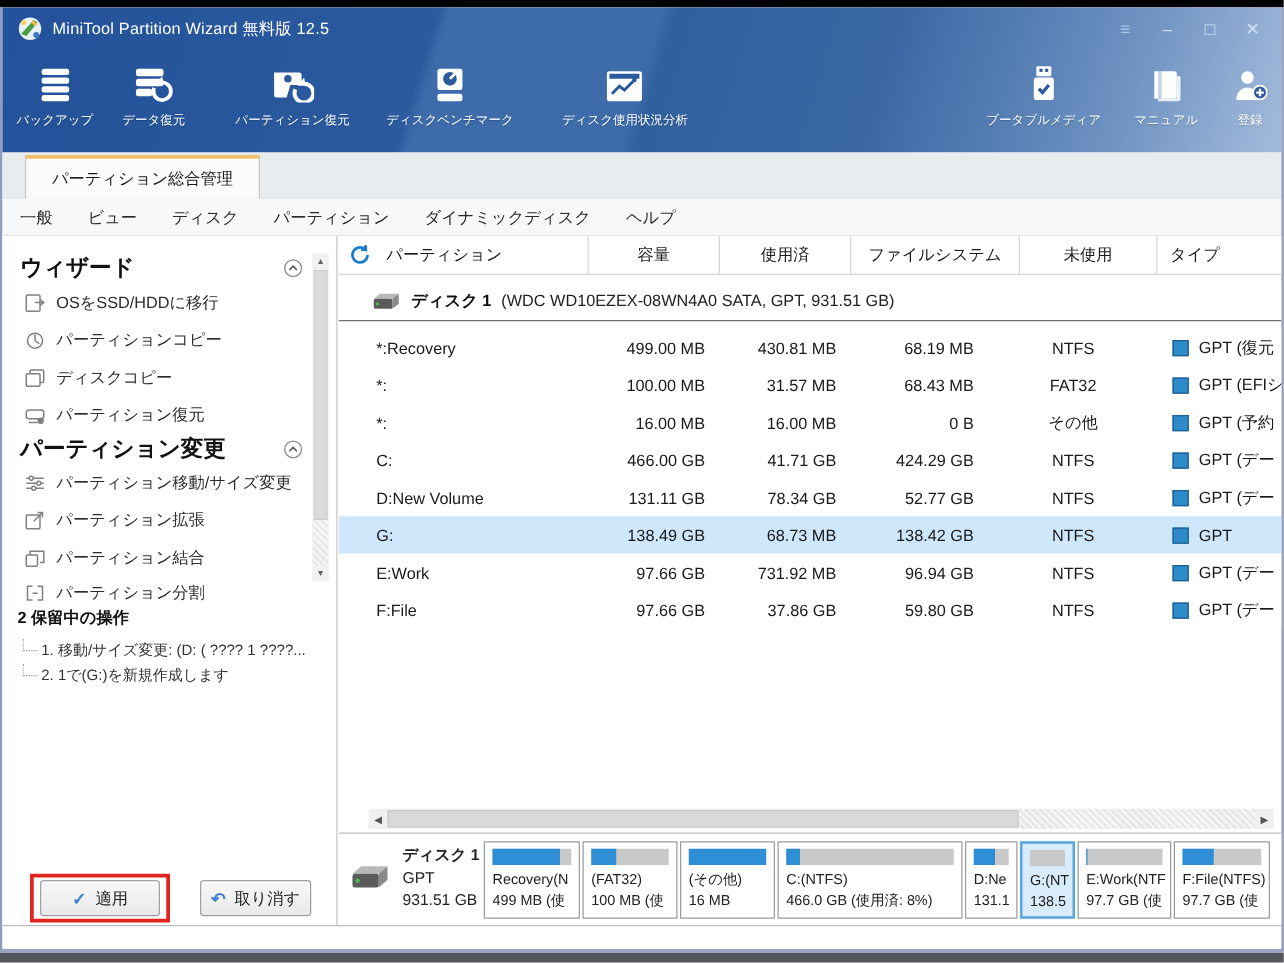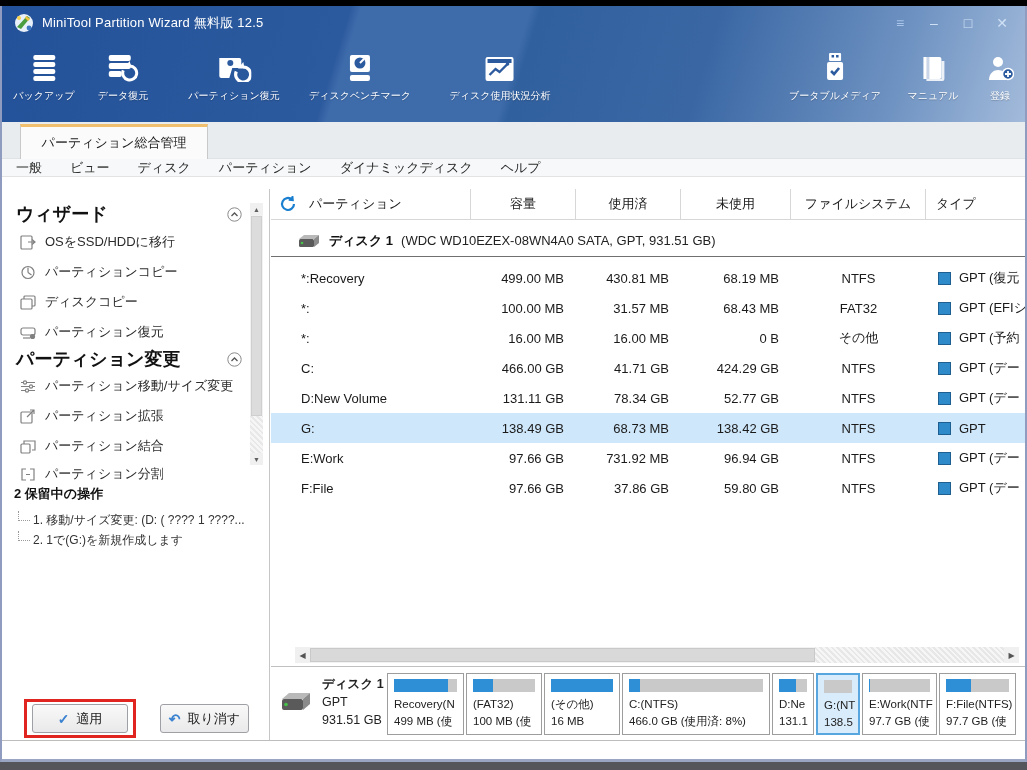--- a/index.html
+++ b/index.html
@@ -33,21 +33,21 @@
   .tool .t-label { font-size:10px; white-space:nowrap; text-shadow:0 1px 1px rgba(0,0,0,.25); }
 
   
   .tabstrip { position:absolute; left:0; top:116px; width:1023px; height:37px; background:#e9ecef; border-bottom:1px solid #e0e3e6;}
   .tab { position:absolute; left:18px; top:2px; height:35px; width:188px; background:#fbfbfb;
          border:1px solid #c9c9c9; border-bottom:none; border-top:3px solid #f0c06e;
          display:flex; align-items:center; justify-content:center; }
   .tab span { font-size:13px; font-weight:normal; color:#1a1a1a; }
 
   
-  .menubar { position:absolute; left:0; top:153px; width:1023px; height:18px; background:#f7f8f9; display:flex; align-items:center; border-bottom:1px solid #e3e3e3;}
+  .menubar { position:absolute; left:0; top:153px; width:1023px; height:30px; background:#f7f8f9; display:flex; align-items:center; border-bottom:1px solid #e3e3e3;}
   .menu-item { font-size:13px; color:#2a2a2a; padding:0 14px; height:100%; display:flex; align-items:center; }
   .menu-item:first-child{ padding-left:14px; }
 
   
   .content { position:absolute; left:0; top:183px; width:1023px; height:551px; background:#fff; }
 
   
   .sidebar { position:absolute; left:0; top:0; width:268px; height:551px; border-right:1px solid #c6c6c6; background:#fff; }
   .side-header { position:absolute; left:14px; width:226px; font-size:18px; font-weight:bold; color:#111; display:flex; justify-content:space-between; align-items:center;}
   .side-item { position:absolute; left:18px; width:222px; display:flex; align-items:center; gap:9px; font-size:13px; color:#2c2c2c; white-space:nowrap; }
@@ -355,22 +355,22 @@
 
     <div class="main">
       <div class="thead">
         <svg class="refresh" width="18" height="18" viewBox="0 0 18 18" fill="none" stroke="#1b7fd0" stroke-width="2.2">
             <path d="M15 9 a6 6 0 1 1 -2-4.5"></path>
             <path d="M13.5 1 l0.4 4.2 -4.2 -0.4" stroke-width="1.8" fill="#1b7fd0"></path>
           </svg>
         <div class="th first" style="width:200px">パーティション</div>
         <div class="th" style="width:105px">容量</div>
         <div class="th" style="width:105px">使用済</div>
+        <div class="th" style="width:135px">ファイルシステム</div>
         <div class="th" style="width:110px">未使用</div>
-        <div class="th" style="width:135px">ファイルシステム</div>
         <div class="th last" style="width:99px">タイプ</div>
       </div>
 
       <div class="diskgroup">
         <svg width="24" height="14" viewBox="0 0 24 14">
             <path d="M2 5 L7 1 h15 l-5 4z" fill="#b9b9b9"></path>
             <rect x="2" y="5" width="15" height="8" rx="1.5" fill="#5a5a5a"></rect>
             <path d="M17 5 l5-4 v8 l-5 4z" fill="#8b8b8b"></path>
             <circle cx="5" cy="9" r="1.3" fill="#46c24a"></circle>
           </svg>

